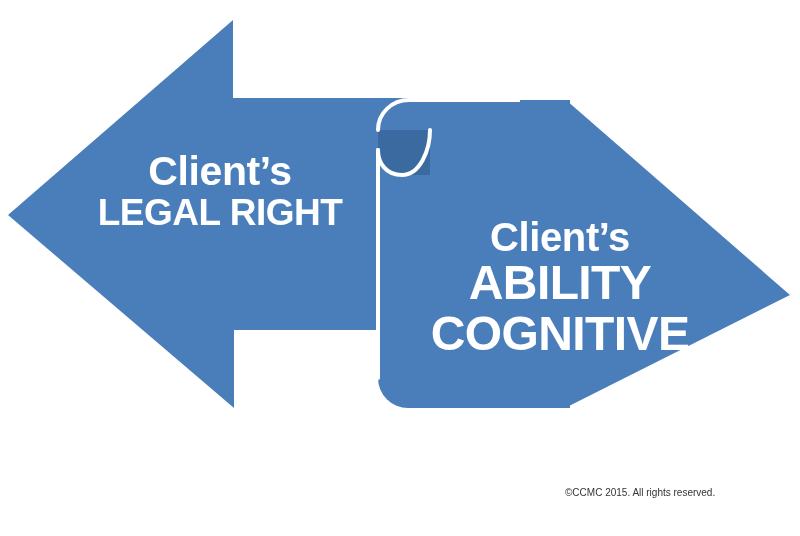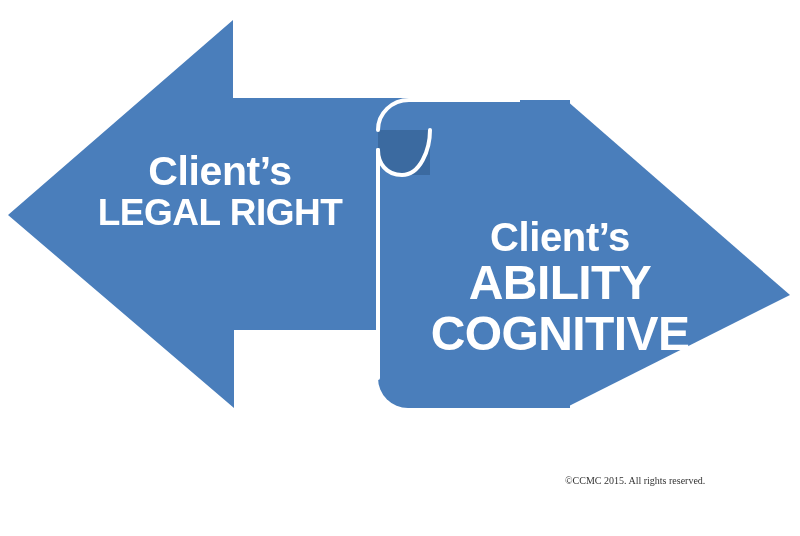--- a/index.html
+++ b/index.html
@@ -60,22 +60,22 @@
     font-size: 40px;
     letter-spacing: -0.4px;
   }
   #label-right .line-large {
     font-size: 48px;
     letter-spacing: -0.6px;
   }
   #copyright-note {
     position: absolute;
     left: 565px;
-    top: 475px;
-    font-family: Liberation Serif, serif;
+    top: 487px;
+    font-family: Liberation Sans, sans-serif;
     font-size: 10px;
     color: #333333;
     white-space: nowrap;
     user-select: none;
   }
 </style>
 </head>
 <body>
 
 <div id="stage">

